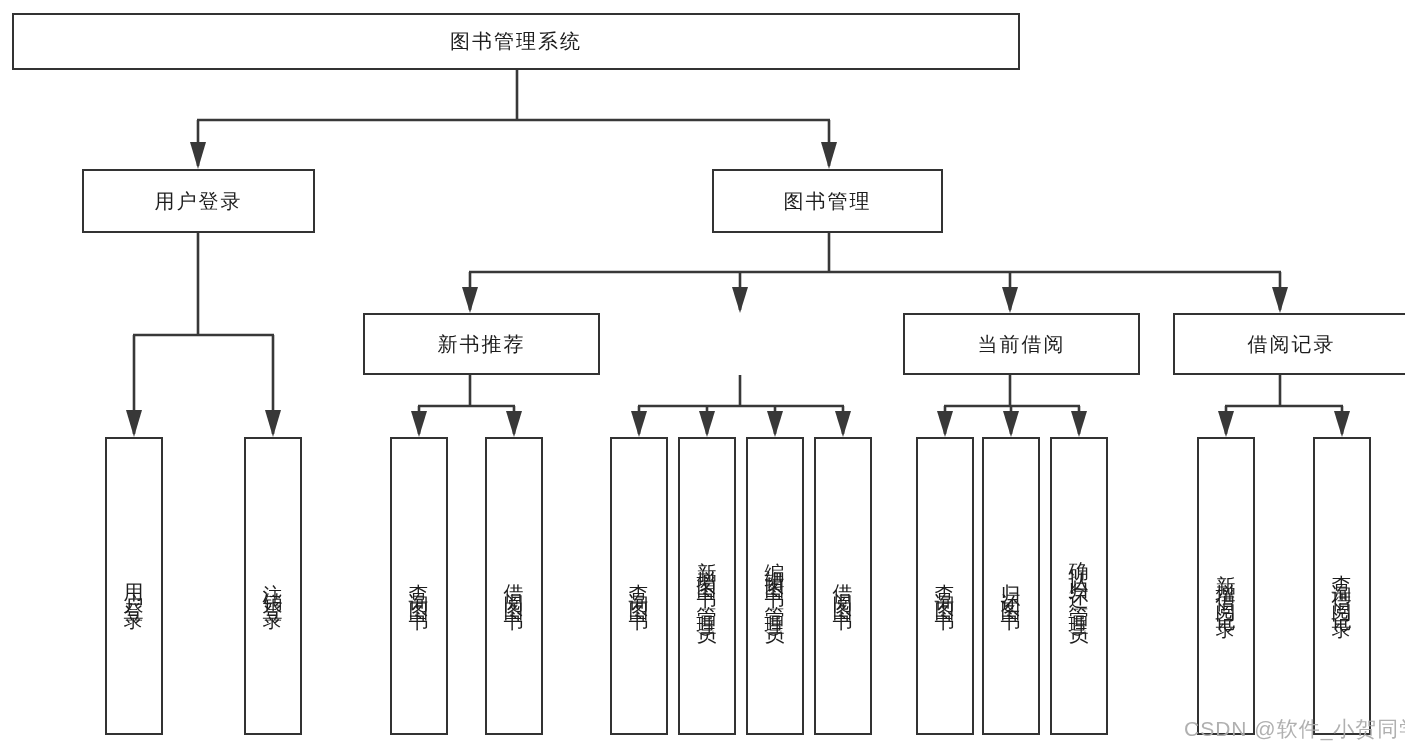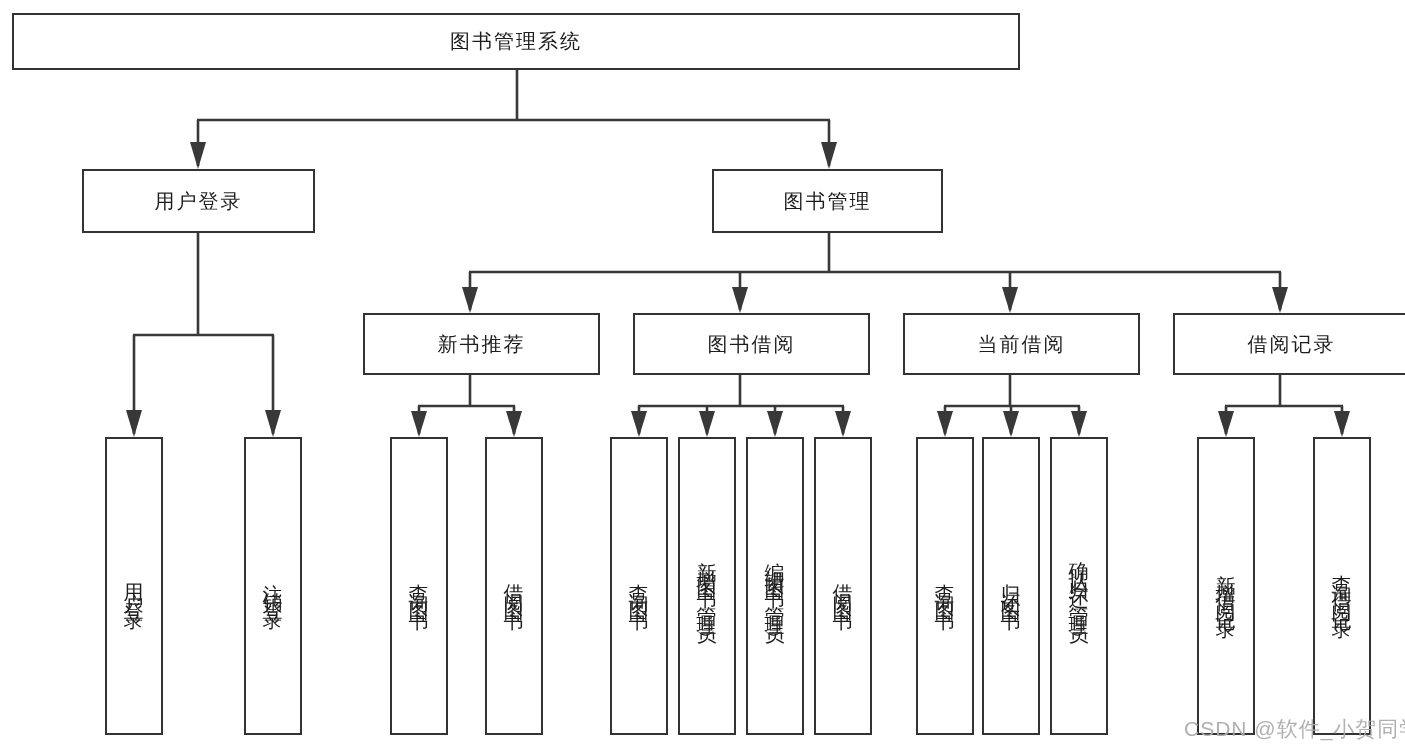--- a/index.html
+++ b/index.html
@@ -143,23 +143,20 @@
   <div class="box l2-box l2-a">
     <span>用户登录</span>
   </div>
   <div class="box l2-box l2-b">
     <span>图书管理</span>
   </div>
 
   <div class="box l3-box" style="left:363px">
     <span>新书推荐</span>
   </div>
-  <div class="box l3-box" style="left:633px">
-    <span>图书借阅</span>
-  </div>
   <div class="box l3-box" style="left:1173px">
     <span>借阅记录</span>
   </div>
   <div class="box l3-box" style="left:903px">
     <span>当前借阅</span>
   </div>
 
   <div class="leaf" style="left:105px">
     <span class="vtext">用户登录</span>
   </div>

